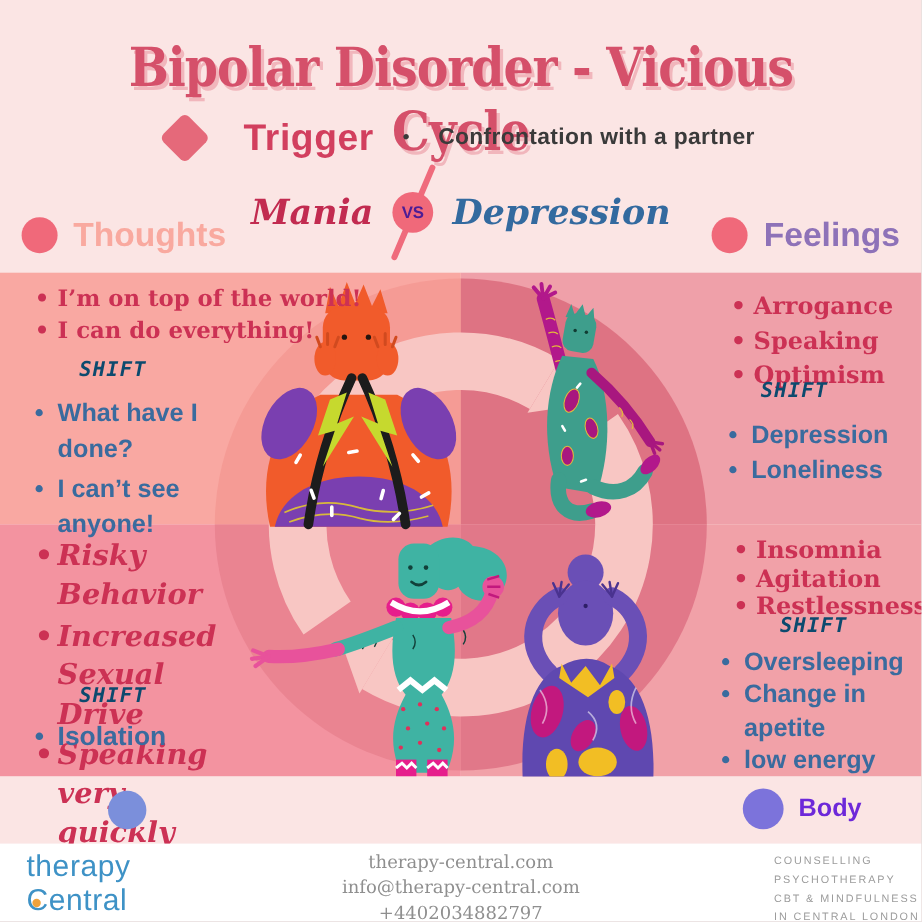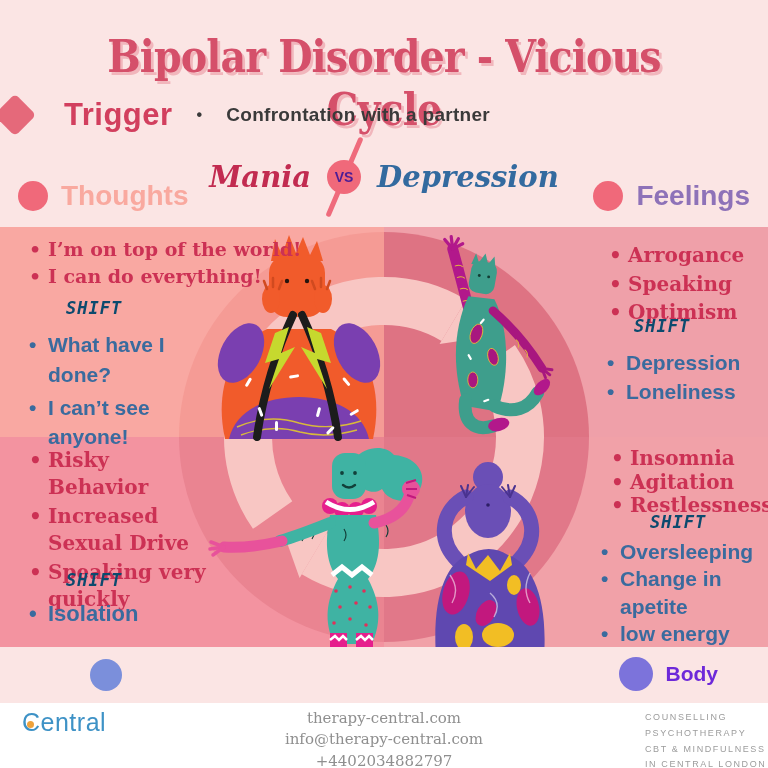--- a/index.html
+++ b/index.html
@@ -11,21 +11,21 @@
   
   .title {
     position:absolute; top:30px; left:0; width:768px; margin:0;
     text-align:center; font-family:"DejaVu Serif", serif; font-weight:bold;
     font-size:45px; color:#D5506A; letter-spacing:-1px;
     transform:scaleX(.88); transform-origin:center;
     text-shadow:3px 3px 0 #F1B6BC;
   }
   .trigger-row {
     position:absolute; top:97px; left:0; width:768px;
-    display:flex; align-items:center; justify-content:flex-start; gap:24px;
+    display:flex; align-items:center; justify-content:center; gap:24px;
   }
   .diamond {
     width:30px; height:30px; background:#E5697A; border-radius:5px;
     transform:rotate(45deg); margin-right:10px;
   }
   .trigger-label { font-size:31px; font-weight:bold; color:#D23F5E; letter-spacing:.5px; }
   .trigger-sep { font-size:16px; font-weight:bold; color:#3A3A3A; }
   .trigger-text { font-size:19px; font-weight:bold; color:#3A3A3A; letter-spacing:.3px; }
   .versus-row {
     position:absolute; top:158px; left:0; width:768px;
@@ -72,21 +72,21 @@
     position:absolute; font-family:"DejaVu Sans Mono", monospace;
     font-style:italic; font-weight:bold; font-size:17px; color:#0c4a6e; letter-spacing:1px;
   }
   .tl-m { left:28px; top:236px; width:300px; font-size:19px; line-height:1.4; }
   .tl-s { left:66px; top:298px; }
   .tl-d { left:28px; top:330px; width:150px; font-size:21px; line-height:1.42; }
   .tl-d li { margin-bottom:3px; }
   .tr-m { left:608px; top:241px; width:160px; font-size:20px; line-height:1.43; }
   .tr-s { left:634px; top:316px; }
   .tr-d { left:606px; top:349px; width:170px; font-size:21px; line-height:1.38; }
-  .bl-m { left:28px; top:447px; width:178px; font-size:20px; line-height:1.35; }
+  .bl-m { left:28px; top:447px; width:178px; font-size:24px; line-height:1.35;font-style:italic; }
   .bl-m li { margin-bottom:2px; }
   .bl-s { left:66px; top:570px; }
   .bl-d { left:28px; top:601px; width:200px; font-size:22px; }
   .br-m { left:610px; top:447px; width:170px; font-size:20px; line-height:1.18; }
   .br-s { left:650px; top:512px; }
   .br-d { left:600px; top:538px; width:160px; font-size:21px; line-height:1.3; }
   
   .footer { position:absolute; left:0; top:703px; width:768px; height:65px; background:#fff; }
   .logo { position:absolute; left:22px; top:6px; color:#3E92C6; font-size:25px; line-height:1.1; letter-spacing:.5px; }
   .logo-line2 { position:relative; }
@@ -332,20 +332,21 @@
     <span class="dot-icon"></span>
     <span class="txt">Behaviours</span>
   </div>
   <div class="corner-label lbl-body">
     <span class="dot-icon"></span>
     <span class="txt">Body</span>
   </div>
 
   <div class="footer">
     <div class="logo">
+      <div class="logo-line1">therapy</div>
       <div class="logo-line2">
         <span class="logo-cdot"></span><span>Central</span>
       </div>
     </div>
     <div class="contact">
         <div>therapy-central.com</div>
         <div>info@therapy-central.com</div>
         <div>+4402034882797</div>
       </div>
     <div class="services">

